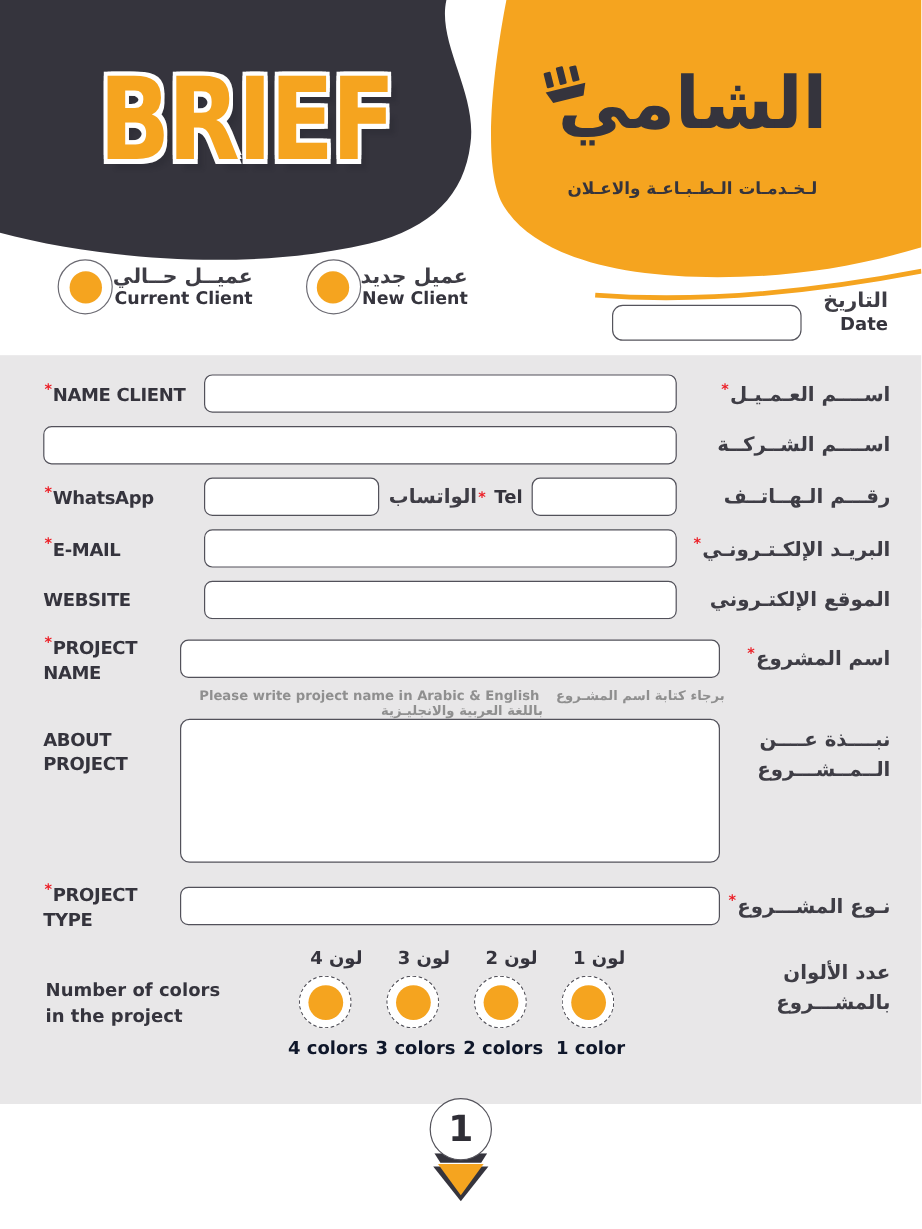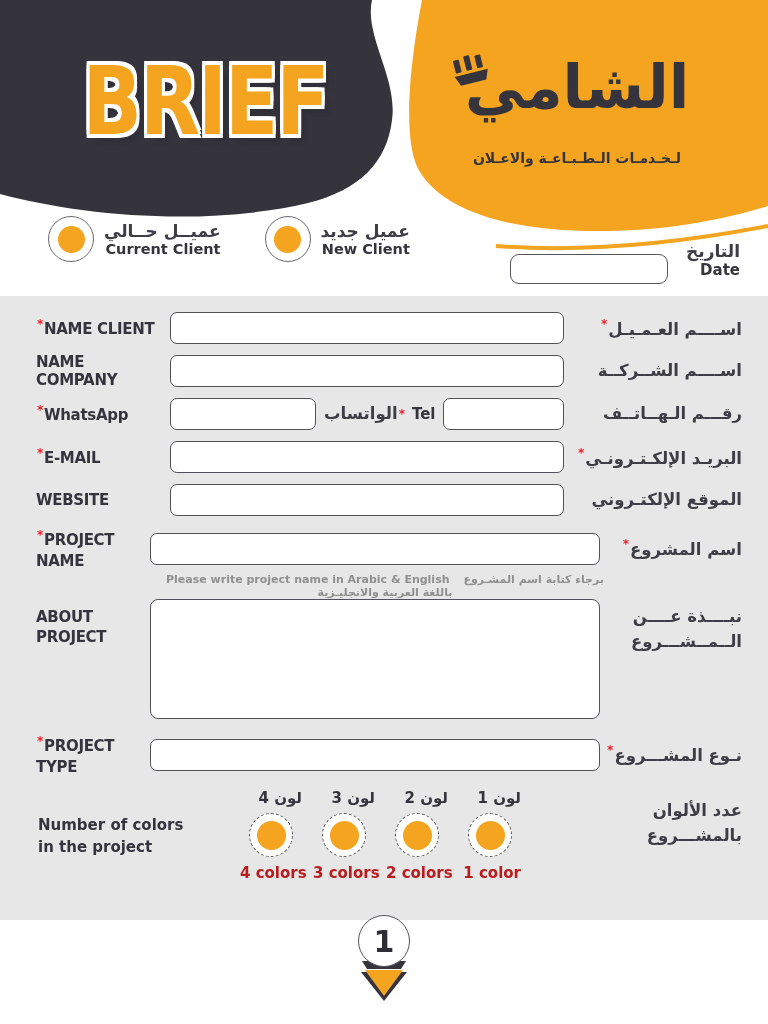--- a/index.html
+++ b/index.html
@@ -14,21 +14,21 @@
          text-shadow:-3px -3px 0 #fff,3px -3px 0 #fff,-3px 3px 0 #fff,3px 3px 0 #fff,
                      0 -3px 0 #fff,0 3px 0 #fff,-3px 0 0 #fff,3px 0 0 #fff,
                      7px 7px 3px rgba(40,40,50,.35);}
   .logo{position:absolute;top:28px;left:424px;width:306px;text-align:center;color:#35343D;}
   .logo-text{font-size:60px;font-weight:bold;line-height:118px;direction:rtl;}
   .crown{position:absolute;left:26px;top:26px;}
   .tagline{font-size:14px;font-weight:bold;letter-spacing:1px;margin-top:4px;direction:rtl;}
 
   
   .client-row{position:absolute;top:216px;left:48px;display:flex;gap:44px;}
-  .client-option{display:flex;align-items:center;gap:10px;}
+  .client-option{display:flex;align-items:center;gap:0;}
   .radio-circle{width:44px;height:44px;border-radius:50%;border:1.5px solid #6b6a72;
                 background:#fff;display:flex;align-items:center;justify-content:center;cursor:pointer;}
   .radio-dot{width:27px;height:27px;border-radius:50%;background:#F5A41F;}
   .client-labels{text-align:right;}
   .opt-ar{font-size:17px;font-weight:bold;color:#3E3D45;}
   .opt-en{font-size:14.5px;font-weight:bold;color:#35343D;}
 
   .date-block{position:absolute;top:241px;right:28px;text-align:right;color:#3E3D45;}
   .date-ar{font-size:17px;font-weight:bold;}
   .date-en{font-size:15px;font-weight:bold;color:#35343D;}
@@ -58,21 +58,21 @@
   .hint{margin:5px 0 0 150px;width:470px;text-align:center;font-size:11px;font-weight:bold;color:#8F8F8F;}
   .hint .ar{margin-left:10px;}
   .about-area{width:100%;height:120px;border:1.6px solid #52515A;border-radius:8px;background:#fff;box-sizing:border-box;resize:none;font:15px "DejaVu Sans",sans-serif;padding:6px 8px;}
 
   .colors-block{position:relative;height:112px;margin-top:16px;}
   .colors-left{position:absolute;left:38px;top:26px;font-size:15px;font-weight:bold;color:#35343D;line-height:1.45;}
   .colors-right{position:absolute;right:26px;top:10px;text-align:right;font-size:16.5px;font-weight:bold;color:#3E3D45;line-height:1.5;}
   .colors-row{position:absolute;left:240px;top:0;display:flex;gap:11px;}
   .color-option{width:62px;text-align:right;}
   .co-ar{font-size:15px;font-weight:bold;color:#35343D;margin-bottom:6px;white-space:nowrap;}
-  .co-en{font-size:15px;font-weight:bold;color:#b91c1c;margin-top:7px;white-space:nowrap;}
+  .co-en{font-size:15px;font-weight:bold;color:#0f172a;margin-top:7px;white-space:nowrap;}
   .color-circle{width:42px;height:42px;margin:0 auto;border-radius:50%;border:1.5px dashed #55545C;
                 background:#fff;display:flex;align-items:center;justify-content:center;cursor:pointer;}
   .color-dot{width:29px;height:29px;border-radius:50%;background:#F5A41F;}
 
   
   .page-circle{position:absolute;top:915px;left:358px;width:50px;height:50px;border-radius:50%;
                border:1.6px solid #55545C;background:#fff;z-index:5;
                display:flex;align-items:center;justify-content:center;
                font-size:30px;font-weight:bold;color:#2F2E36;}
   .next-arrow{position:absolute;top:961px;left:360px;}
@@ -132,21 +132,20 @@
 
   <div class="section sec1">
 
     <div class="frow">
       <span class="col-en"><span class="req">*</span><span>NAME CLIENT</span></span>
       <span class="col-input"><input class="tbox" style=""></span>
       <span class="col-ar"><span class="req">*</span><span>اســــم العـمـيـل</span></span>
     </div>
 
     <div class="frow">
-      <span class="col-en"><span>NAME COMPANY</span></span>
       <span class="col-input"><input class="tbox" style=""></span>
       <span class="col-ar"><span>اســــم الشــركــة</span></span>
     </div>
 
     <div class="frow">
       <span class="col-en"><span class="req">*</span><span>WhatsApp</span></span>
       <span class="w-small"><input class="tbox" style=""></span>
       <span class="mid-lbl">
         <span class="mid-ar">الواتساب</span>
         <span class="req">*</span>

